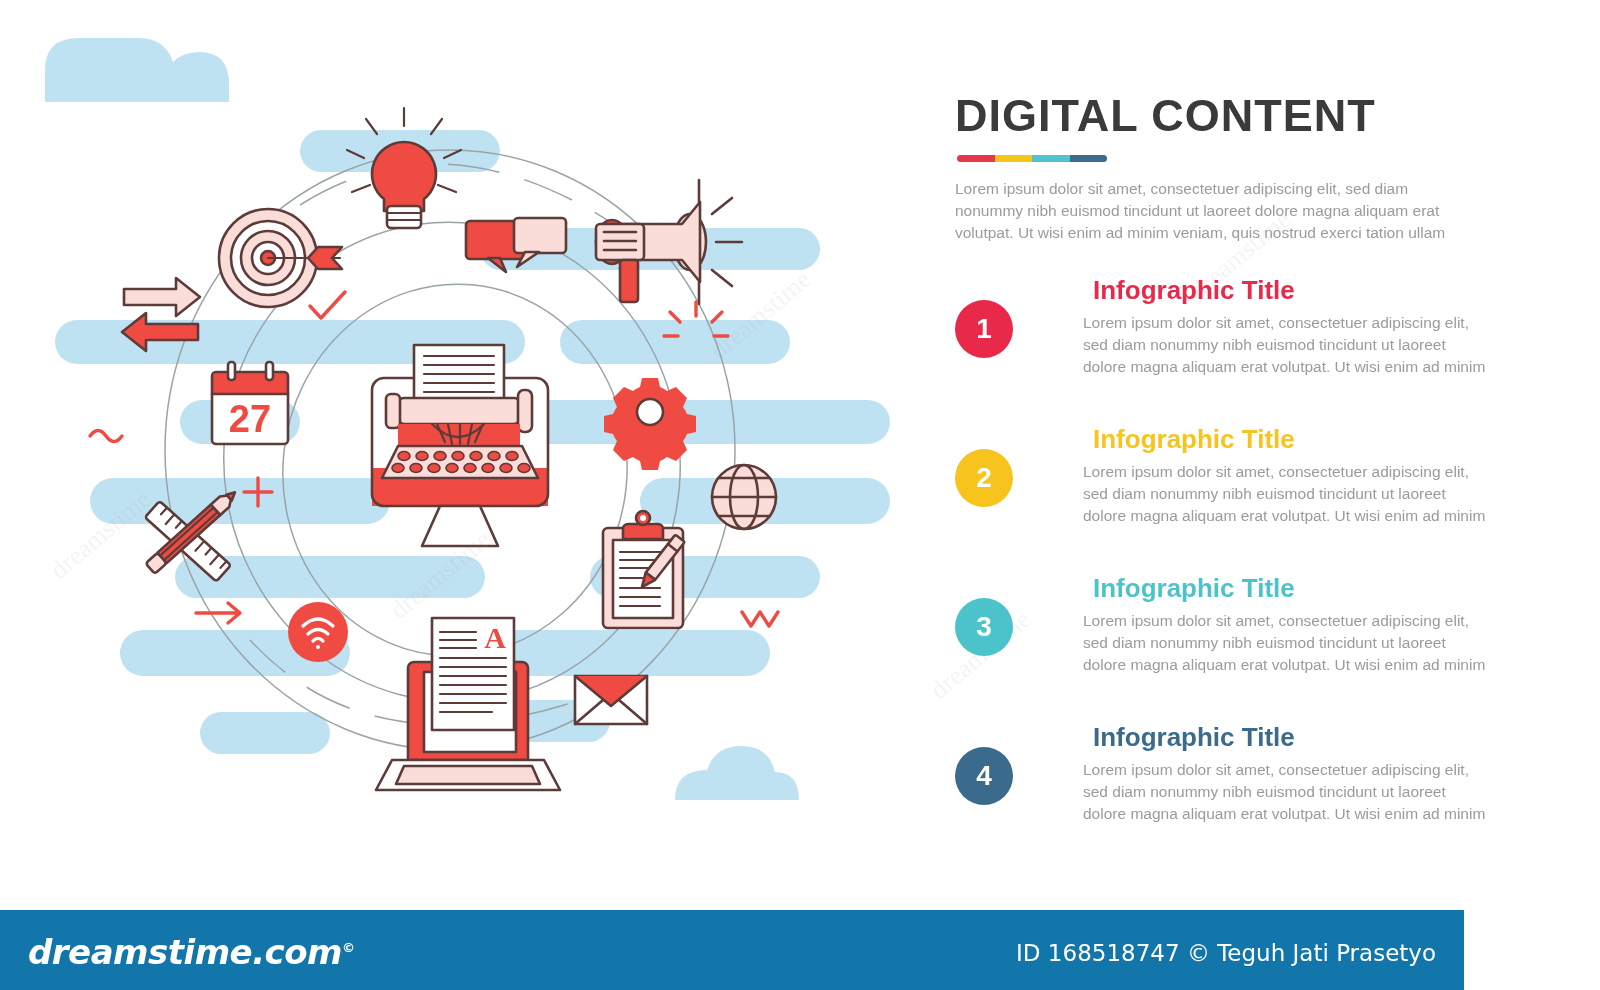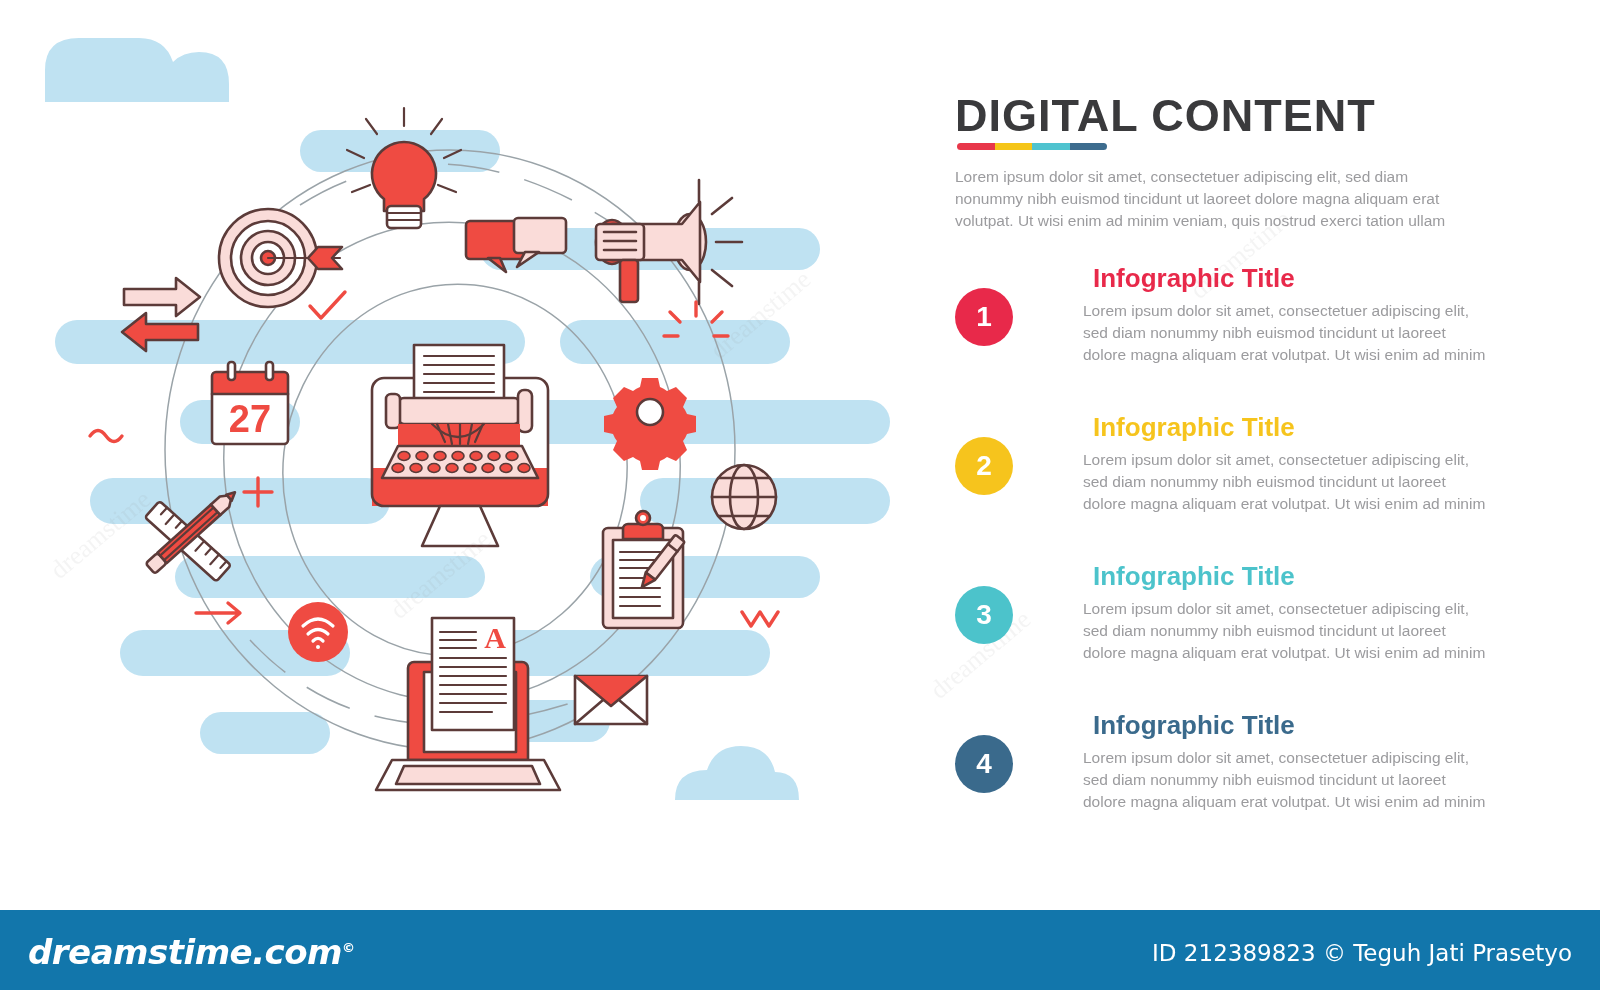--- a/index.html
+++ b/index.html
@@ -13,21 +13,21 @@
   #stage{position:relative;width:1600px;height:990px;background:#fff;}
 
   
   #illus{position:absolute;left:0;top:0;width:930px;height:880px;overflow:hidden;text-align:center;}
   #illus svg{display:block;}
 
   
   #panel{position:absolute;left:955px;top:92px;width:500px;}
   #page-title{
     font-size:45px;font-weight:bold;letter-spacing:1px;
-    color:#3a3a3c;line-height:1.05;margin:0 0 4px 0;
+    color:#3a3a3c;line-height:1.05;margin:0 0 16px 0;
     font-family:"Liberation Sans", sans-serif;
   }
   #accentbar{display:flex;width:150px;height:7px;border-radius:4px;overflow:hidden;margin:0 0 16px 2px;}
   #accentbar span{flex:1 1 25%;height:100%;}
   #intro{
     font-size:15.5px;line-height:1.42;color:#9b9b9e;margin:0;width:495px;
   }
 
   .items{margin-top:32px;}
   .item{position:relative;min-height:124px;padding-left:128px;margin-bottom:25px;}
@@ -36,21 +36,21 @@
     width:58px;height:58px;border-radius:50%;
     display:flex;align-items:center;justify-content:center;
     color:#ffffff;font-size:28px;font-weight:bold;
     font-family:"Liberation Sans", sans-serif;
   }
   .item-title{font-size:26px;font-weight:bold;margin:0 0 6px 10px;line-height:1.15;}
   .item-body{font-size:15.5px;line-height:1.42;color:#9b9b9e;margin:0;width:410px;}
 
   
   #footer{
-    position:absolute;left:0;bottom:0;width:1600px;height:80px;
+    position:absolute;left:0;bottom:0;width:1464px;height:80px;
     background:#1276ab;
   }
   #dt-logo{
     position:absolute;left:28px;top:22px;
     color:#ffffff;font-size:34px;letter-spacing:-0.5px;
     font-family:"DejaVu Sans", sans-serif;font-style:italic;font-weight:bold;
   }
   #dt-logo sup{font-size:13px;vertical-align:super;font-style:normal;}
   #dt-credit{
     position:absolute;right:28px;top:30px;
@@ -385,16 +385,16 @@
         <p class="item-body">Lorem ipsum dolor sit amet, consectetuer adipiscing elit, sed diam nonummy nibh euismod tincidunt ut laoreet dolore magna aliquam erat volutpat. Ut wisi enim ad minim</p>
       </div>
 
     </div>
   </div>
 
   <div id="footer">
     <div id="dt-logo">
       <span>dreamstime.com</span><sup>©</sup>
     </div>
-    <div id="dt-credit">ID 212389823 © Teguh Jati Prasetyo</div>
+    <div id="dt-credit">ID 168518747 © Teguh Jati Prasetyo</div>
   </div>
 
 </div>
 
 </body></html>

